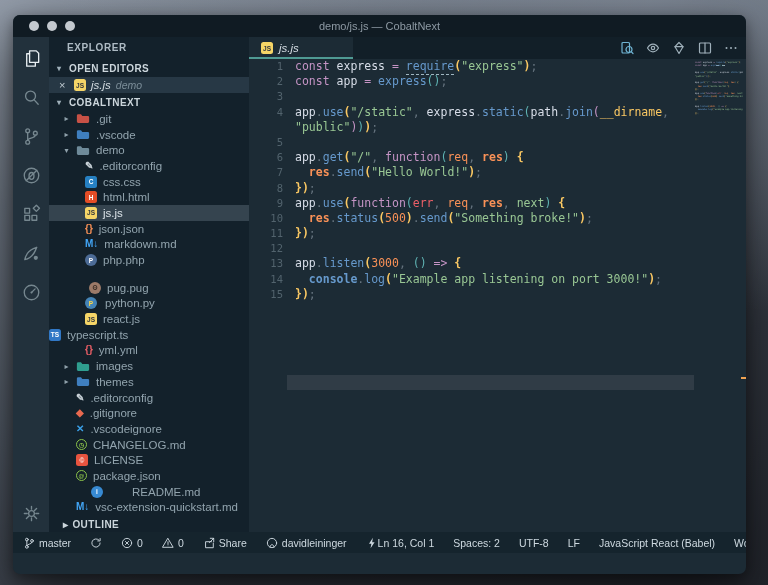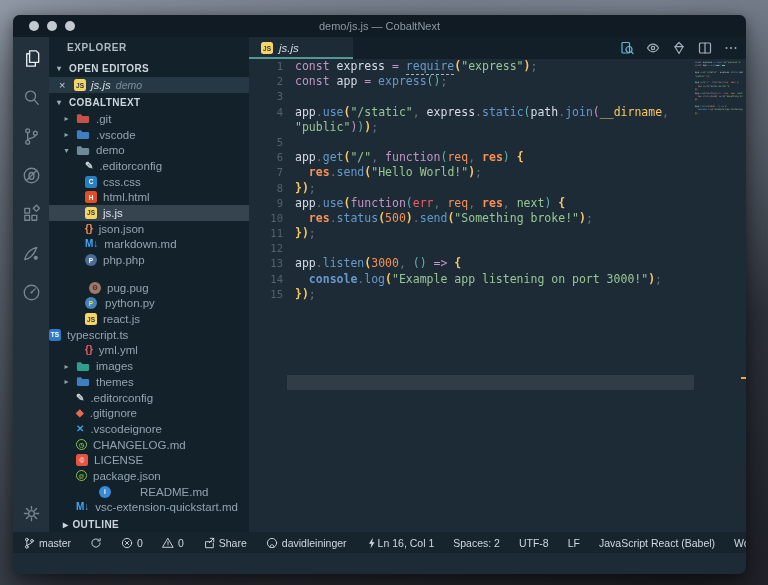--- a/index.html
+++ b/index.html
@@ -286,21 +286,21 @@
           <div class="trow" style="padding-left: 14px;">
             <span class="twist"></span>
             <span class="ficon sq" style="background: rgb(232, 84, 63); color: rgb(255, 255, 255);">©</span>
             <span>LICENSE</span>
           </div>
           <div class="trow" style="padding-left: 14px;">
             <span class="twist"></span>
             <span class="ficon ring" style="color: rgb(139, 195, 74); border-color: rgb(139, 195, 74);">@</span>
             <span>package.json</span>
           </div>
-          <div class="trow" style="padding-left: 14px; gap: 29px;">
+          <div class="trow" style="padding-left: 6px; gap: 29px;">
             <span class="twist"></span>
             <span class="ficon ci" style="background: rgb(55, 138, 211); color: rgb(255, 255, 255);">i</span>
             <span>README.md</span>
           </div>
           <div class="trow" style="padding-left: 14px;">
             <span class="twist"></span>
             <span class="ficon gl" style="color: rgb(66, 165, 245);">M↓</span>
             <span>vsc-extension-quickstart.md</span>
           </div>
         </div>

